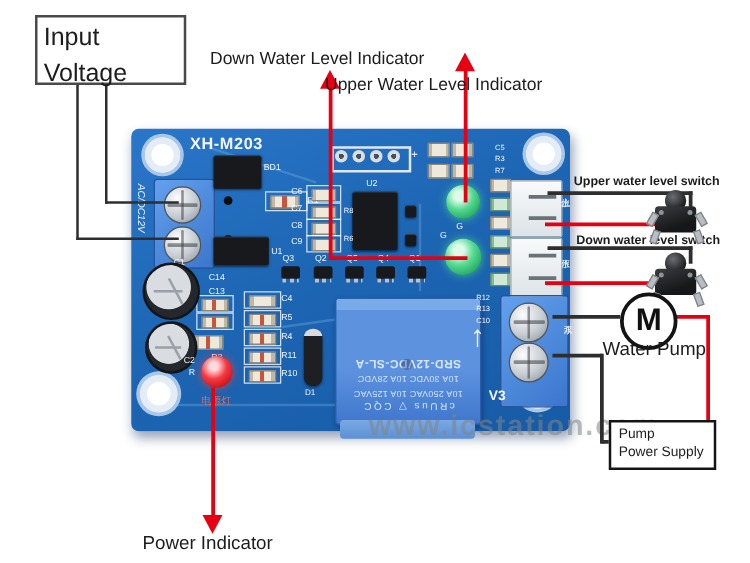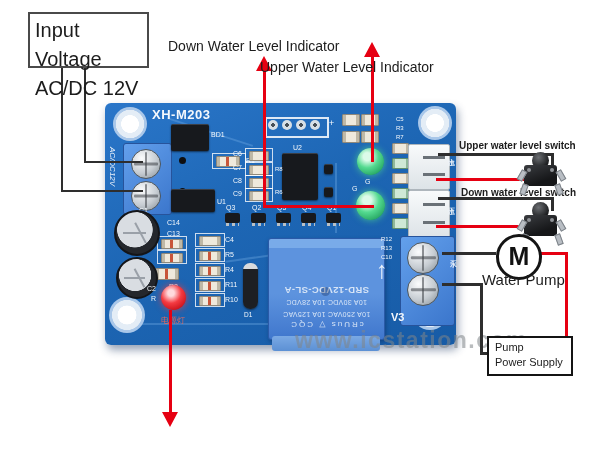--- a/index.html
+++ b/index.html
@@ -260,37 +260,37 @@
     <div class="screw" style="left:302px;top:139px;width:30px;height:30px;"></div>
     <div class="screw" style="left:302px;top:171px;width:30px;height:30px;"></div>
     <div class="vtext" style="left:343px;top:152px;font-size:7px;">水泵</div>
 
     <div class="lbl" style="left:286px;top:209px;font-size:11px;font-weight:bold;">V3</div>
   </div>
   <div id="relay-bottom" style="left:272px;top:336px;"></div>
 
   <div class="ann-box" style="left:28px;top:12px;width:112px;height:50px;">
     <div>Input Voltage</div>
-    <div>AC/DC 12V</div>
   </div>
   <div class="wire" style="left:61px;top:62px;width:2px;height:130px;"></div>
   <div class="wire" style="left:61px;top:190px;width:82px;height:2px;"></div>
   <div class="wire" style="left:84px;top:62px;width:2px;height:101px;"></div>
   <div class="wire" style="left:84px;top:161px;width:59px;height:2px;"></div>
 
   <div class="ann ann-lg" style="left:168px;top:38px;">Down Water Level Indicator</div>
   <div class="ann ann-lg" style="left:260px;top:11px;margin-top:48px;">Upper Water Level Indicator</div>
   <div class="tri-up" style="left:256px;top:56px;"></div>
   <div class="rwire" style="left:263px;top:69px;width:3px;height:139px;"></div>
   <div class="rwire" style="left:263px;top:205px;width:111px;height:3px;"></div>
   <div class="tri-up" style="left:364px;top:42px;"></div>
   <div class="rwire" style="left:371px;top:55px;width:3px;height:107px;"></div>
 
   <div class="rwire" style="left:169px;top:310px;width:3px;height:104px;"></div>
   <div class="tri-dn" style="left:162px;top:412px;"></div>
+  <div class="ann ann-md" style="left:114px;top:426px;">Power Indicator</div>
 
   <div class="ann ann-sm" style="left:459px;top:140px;">Upper water level switch</div>
   <div class="ann ann-sm" style="left:461px;top:187px;">Down water level switch</div>
   <div class="wire" style="left:438px;top:153px;width:116px;height:2.5px;"></div>
   <div class="wire" style="left:551px;top:153px;width:2.5px;height:14px;"></div>
   <div class="rwire" style="left:436px;top:178px;width:92px;height:2.5px;"></div>
   <div class="wire" style="left:438px;top:197px;width:116px;height:2.5px;"></div>
   <div class="wire" style="left:551px;top:197px;width:2.5px;height:14px;"></div>
   <div class="rwire" style="left:436px;top:225px;width:92px;height:2.5px;"></div>
 

